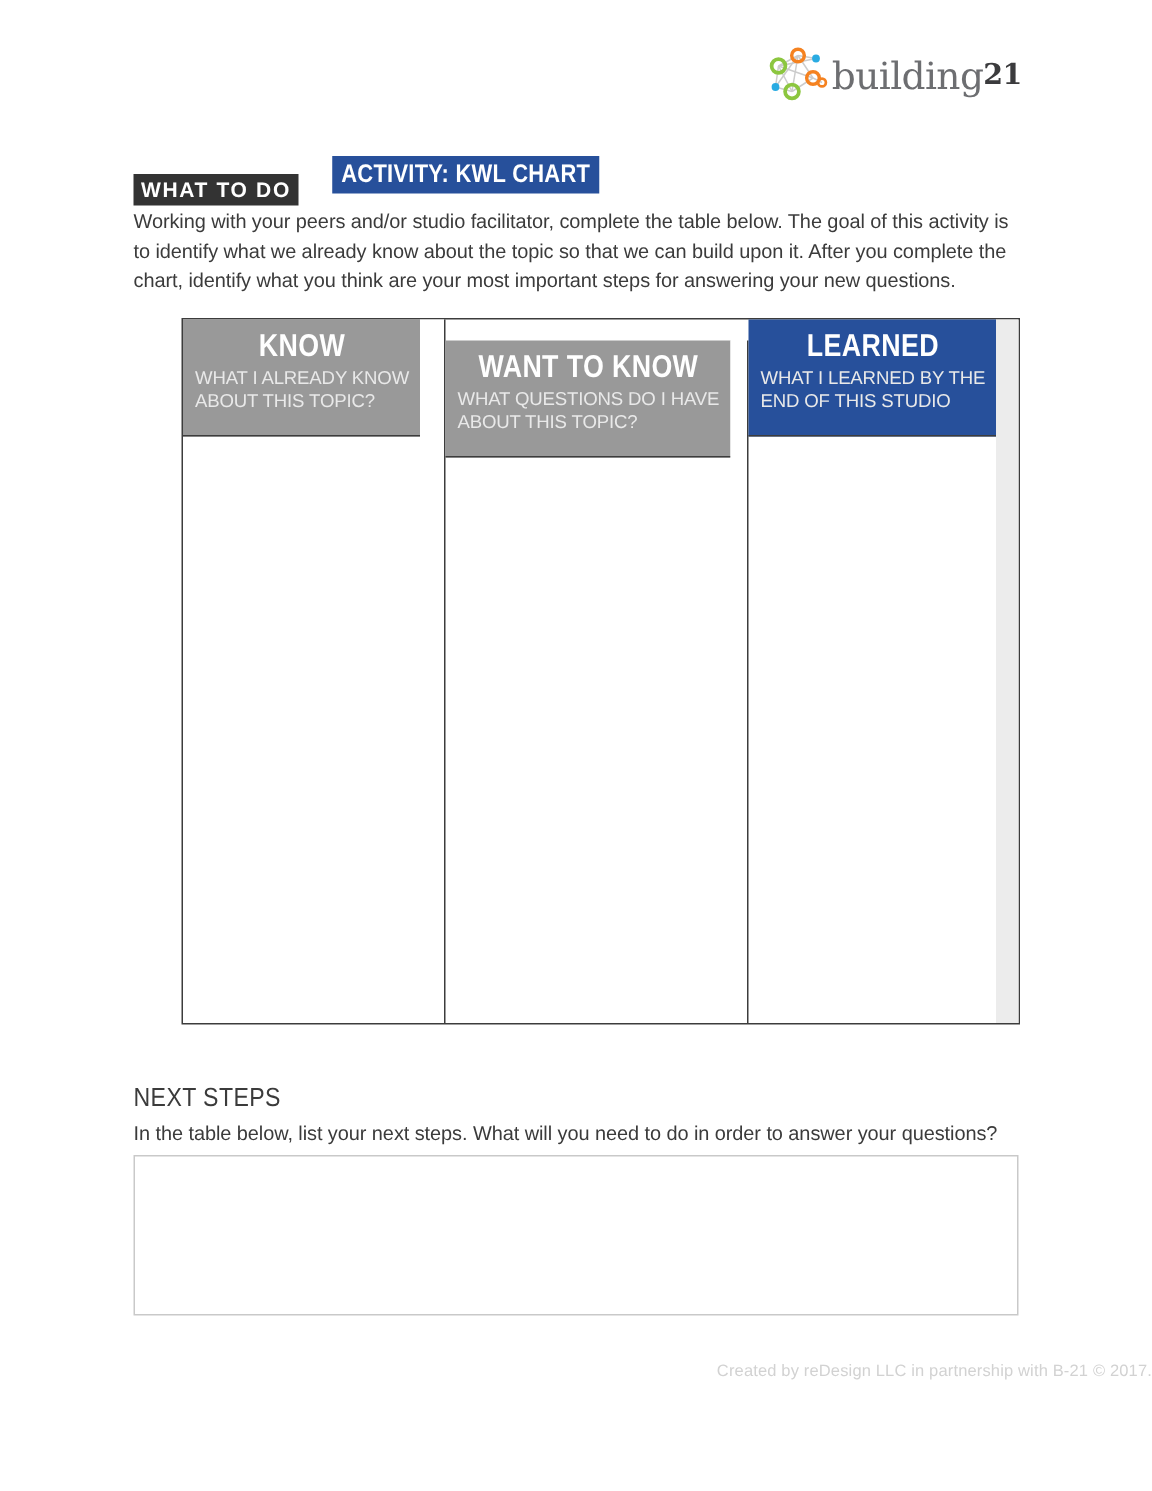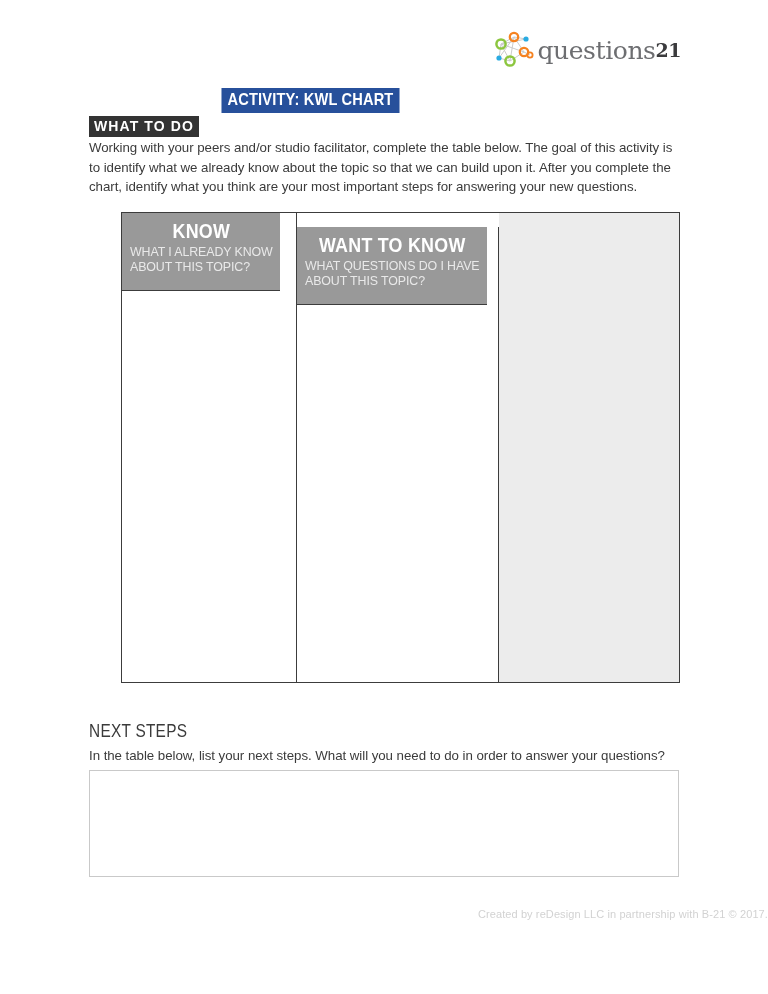--- a/index.html
+++ b/index.html
@@ -63,21 +63,21 @@
     font-size: 19px;
     font-weight: bold;
     color: #3b3b3d;
     letter-spacing: -0.5px;
     line-height: 1;
   }
 
   
   .activity-title-wrap {
     position: absolute;
-    top: 88px;
+    top: 104px;
     left: 0;
     width: 621px;
     text-align: center;
   }
   .activity-title {
     display: inline-block;
     background: #27509B;
     color: #ffffff;
     font-size: 17px;
     font-weight: bold;
@@ -235,21 +235,21 @@
         <line x1="11" y1="30" x2="26" y2="9"></line>
       </g>
       <circle cx="26" cy="9" r="4.2" fill="none" stroke="#F58220" stroke-width="2.3"></circle>
       <circle cx="36" cy="24" r="4.2" fill="none" stroke="#F58220" stroke-width="2.3"></circle>
       <circle cx="13" cy="16" r="4.6" fill="none" stroke="#8CC63F" stroke-width="2.5"></circle>
       <circle cx="22" cy="33" r="4.6" fill="none" stroke="#8CC63F" stroke-width="2.5"></circle>
       <circle cx="42" cy="27" r="2.6" fill="none" stroke="#F58220" stroke-width="1.8"></circle>
       <circle cx="38" cy="11" r="2.6" fill="#29ABE2"></circle>
       <circle cx="11" cy="30" r="2.6" fill="#29ABE2"></circle>
     </svg>
-    <span class="logo-word">questions</span>
+    <span class="logo-word">building</span>
       <span class="logo-num">21</span>
   </div>
 </div>
 
 <div class="activity-title-wrap">
   <span class="activity-title">ACTIVITY: KWL CHART</span>
 </div>
 
 <div class="whattodo-label">WHAT TO DO</div>
 <div class="intro-text">Working with your peers and/or studio facilitator, complete the table below. The goal of this activity is to identify what we already know about the topic so that we can build upon it. After you complete the chart, identify what you think are your most important steps for answering your new questions.</div>
@@ -272,20 +272,27 @@
       <div class="kwl-head-title">WANT TO KNOW</div>
       <div class="kwl-head-sub">
         <span>WHAT QUESTIONS DO I HAVE</span>
         <span>ABOUT THIS TOPIC?</span>
       </div>
     </div>
     <div class="kwl-body"></div>
   </div>
 
   <div class="kwl-col col-learned">
+    <div class="kwl-head head-blue">
+      <div class="kwl-head-title">LEARNED</div>
+      <div class="kwl-head-sub">
+        <span>WHAT I LEARNED BY THE</span>
+        <span>END OF THIS STUDIO</span>
+      </div>
+    </div>
     <div class="kwl-body body-shade"></div>
   </div>
 
 </div>
 
 <div class="next-steps-title">NEXT STEPS</div>
 <div class="next-steps-desc">In the table below, list your next steps. What will you need to do in order to answer your questions?</div>
 <div class="next-steps-box"></div>
 
 <div class="footer">Created by reDesign LLC in partnership with B-21 © 2017.</div>

